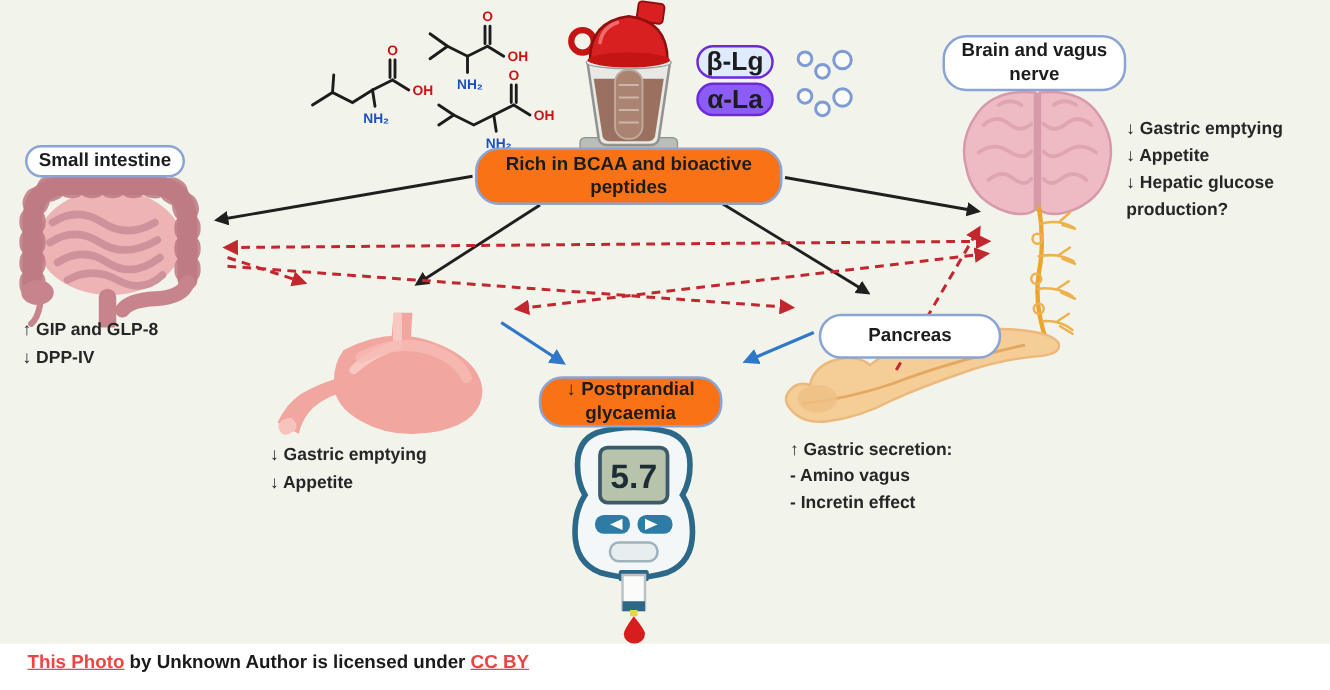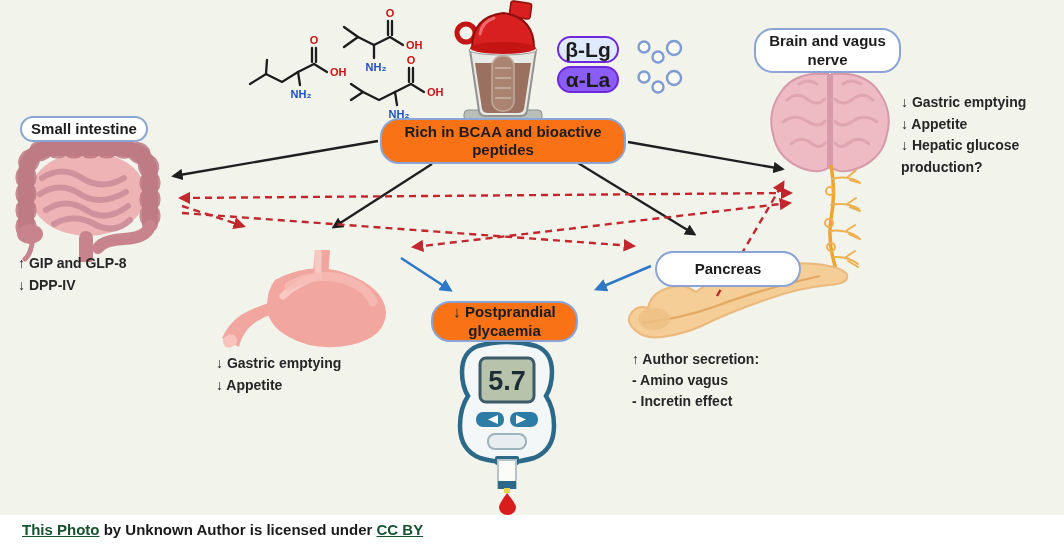--- a/index.html
+++ b/index.html
@@ -11,21 +11,21 @@
   .obox{position:absolute;display:flex;align-items:center;justify-content:center;text-align:center;
         background:#ffffff;border:2px solid #8aa4d6;border-radius:19px;
         font-weight:bold;font-size:15px;color:#1c1c1c;line-height:1.22;padding:2px 6px;}
   .obox.lav{background:#f97316;}
   .pill{position:absolute;display:flex;align-items:center;justify-content:center;
         border:2px solid #6d28d9;border-radius:14px;font-weight:bold;font-size:21px;color:#1c1c1c;}
   .fx{position:absolute;font-weight:bold;font-size:14px;color:#262626;line-height:22px;}
   .fx div{white-space:pre;}
   .fx.wrap div{white-space:normal;}
   .caption{position:absolute;left:22px;top:521px;font-size:15px;font-weight:600;color:#1a1a1a;}
-  .caption a{color:#14532d;text-decoration:underline;cursor:pointer;}
+  .caption a{color:#ef4444;text-decoration:underline;cursor:pointer;}
   svg{display:block;}
   .bond{stroke:#1c1c1c;stroke-width:2.3;stroke-linecap:round;fill:none;}
   .chem-red{fill:#cc1111;font-weight:bold;font-size:11px;font-family:"Liberation Sans",sans-serif;}
   .chem-blue{fill:#1d4fc4;font-weight:bold;font-size:11px;font-family:"Liberation Sans",sans-serif;}
 </style>
 </head>
 <body>
 
 <div class="stage">
   <div class="diagram">
@@ -235,21 +235,21 @@
       <div>↑ GIP and GLP-8</div>
       <div>↓ DPP-IV</div>
     </div>
 
     <div class="fx" style="left:216px;top:352px;">
       <div>↓ Gastric emptying</div>
       <div>↓ Appetite</div>
     </div>
 
     <div class="fx" style="left:632px;top:349px;line-height:21px;">
-      <div>↑ Author secretion:</div>
+      <div>↑ Gastric secretion:</div>
       <div>- Amino vagus</div>
       <div>- Incretin effect</div>
     </div>
 
     <div class="fx wrap" style="left:901px;top:92px;width:160px;line-height:21.5px;">
       <div>↓ Gastric emptying</div>
       <div>↓ Appetite</div>
       <div>↓ Hepatic glucose production?</div>
     </div>
   </div>

